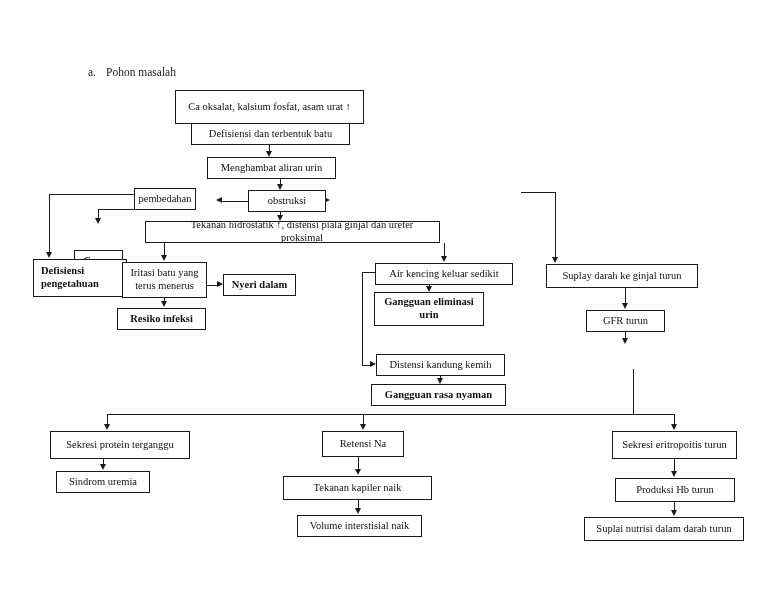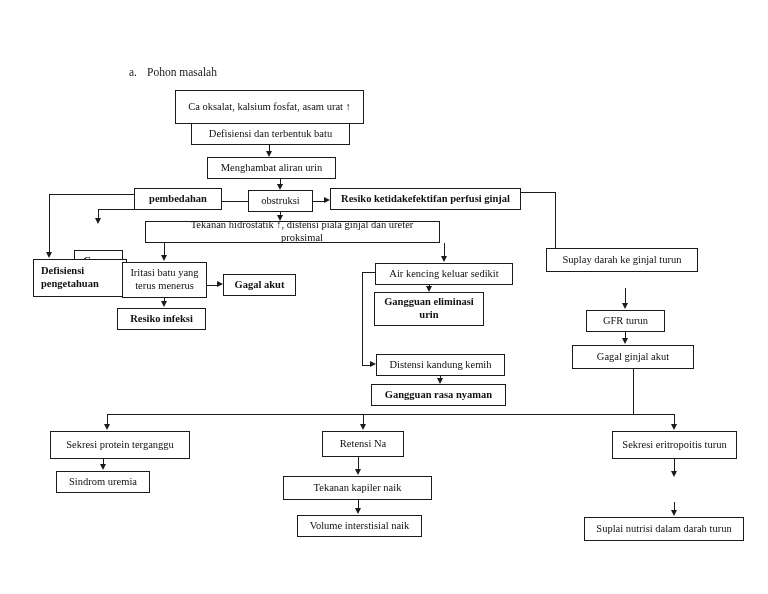--- a/index.html
+++ b/index.html
@@ -19,21 +19,20 @@
     position: relative;
     width: 768px;
     height: 594px;
     background: #ffffff;
   }
   .heading {
     position: absolute;
     font-size: 11.5px;
     color: #1a1a1a;
     white-space: nowrap;
-    margin-left: 41px;
   }
   .heading .marker { display: inline-block; width: 18px; }
 
   .node {
     position: absolute;
     box-sizing: border-box;
     border: 1.3px solid #1a1a1a;
     background: #ffffff;
     display: flex;
     align-items: center;
@@ -89,85 +88,82 @@
 
   <div class="node" style="left:175px; top:90px; width:189px; height:34px;">
       <span>Ca oksalat, kalsium fosfat, asam urat ↑</span>
     </div>
   <div class="node" style="left:191px; top:123px; width:159px; height:22px;">
       <span>Defisiensi dan terbentuk batu</span>
     </div>
   <div class="node" style="left:207px; top:157px; width:129px; height:22px;">
       <span>Menghambat aliran urin</span>
     </div>
-  <div class="node" style="left:248px; top:190px; width:65px; height:22px;">
+  <div class="node" style="left:248px; top:190px; width:78px; height:22px;">
       <span>obstruksi</span>
     </div>
-  <div class="node" style="left:134px; top:188px; width:88px; height:22px;font-weight:bold;">
+  <div class="node" style="left:134px; top:188px; width:62px; height:22px;">
       <span>pembedahan</span>
-    </div>
-  <div class="node bold" style="left:330px; top:188px; width:191px; height:22px;">
-      <span>Resiko ketidakefektifan perfusi ginjal</span>
     </div>
   <div class="node bold" style="left:74px; top:225px; width:49px; height:22px;margin-top:25px;">
       <span>Cemas</span>
     </div>
   <div class="node" style="left:145px; top:221px; width:295px; height:22px;padding-left:24px;">
       <span>Tekanan hidrostatik ↑, distensi piala ginjal dan ureter proksimal</span>
     </div>
   <div class="node bold leftal" style="left:20px; top:259px; width:94px; height:38px;">
       <span>Defisiensi pengetahuan</span>
     </div>
   <div class="node" style="left:122px; top:262px; width:85px; height:36px;justify-content:flex-end;">
       <span>Iritasi batu yang terus menerus</span>
     </div>
   <div class="node bold" style="left:223px; top:274px; width:73px; height:22px;">
-      <span>Gagal akut</span>
+      <span>Nyeri dalam</span>
     </div>
   <div class="node bold" style="left:117px; top:308px; width:89px; height:22px;">
       <span>Resiko infeksi</span>
     </div>
   <div class="node" style="left:375px; top:263px; width:138px; height:22px;">
       <span>Air kencing keluar sedikit</span>
     </div>
   <div class="node bold" style="left:374px; top:292px; width:110px; height:34px;">
       <span>Gangguan eliminasi urin</span>
     </div>
   <div class="node" style="left:376px; top:354px; width:129px; height:22px;">
       <span>Distensi kandung kemih</span>
     </div>
   <div class="node bold" style="left:371px; top:384px; width:135px; height:22px;">
       <span>Gangguan rasa nyaman</span>
     </div>
-  <div class="node" style="left:546px; top:248px; width:152px; height:24px;">
+  <div class="node" style="left:546px; top:264px; width:152px; height:24px;">
       <span>Suplay darah ke ginjal turun</span>
     </div>
   <div class="node" style="left:586px; top:310px; width:79px; height:22px;align-items:center;">
       <span>GFR turun</span>
     </div>
-  <div class="node" style="left:572px; top:345px; width:122px; height:24px;">
-      <span>Gagal ginjal akut</span>
-    </div>
   <div class="node" style="left:38px; top:431px; width:140px; height:28px;margin-left:12px;">
       <span>Sekresi protein terganggu</span>
     </div>
   <div class="node" style="left:56px; top:471px; width:94px; height:22px;">
       <span>Sindrom uremia</span>
     </div>
   <div class="node" style="left:322px; top:431px; width:82px; height:26px;">
       <span>Retensi Na</span>
     </div>
   <div class="node" style="left:283px; top:476px; width:149px; height:24px;">
       <span>Tekanan kapiler naik</span>
     </div>
   <div class="node" style="left:297px; top:515px; width:125px; height:22px;">
       <span>Volume interstisial naik</span>
     </div>
   <div class="node" style="left:612px; top:431px; width:125px; height:28px;">
       <span>Sekresi eritropoitis turun</span>
+    </div>
+  <div class="node" style="left:615px; top:478px; width:120px; height:24px;">
+      <span>Produksi Hb turun</span>
     </div>
   <div class="node" style="left:584px; top:517px; width:160px; height:24px;">
       <span>Suplai nutrisi dalam darah turun</span>
     </div>
 
   <div class="ln v" style="left:269px; top:112px; height:7px;"></div>
   <div class="arw down" style="left:265.5px; top:117px;"></div>
 
   <div class="ln v" style="left:269px; top:145px; height:7px;"></div>
   <div class="arw down" style="left:265.5px; top:151px;"></div>

